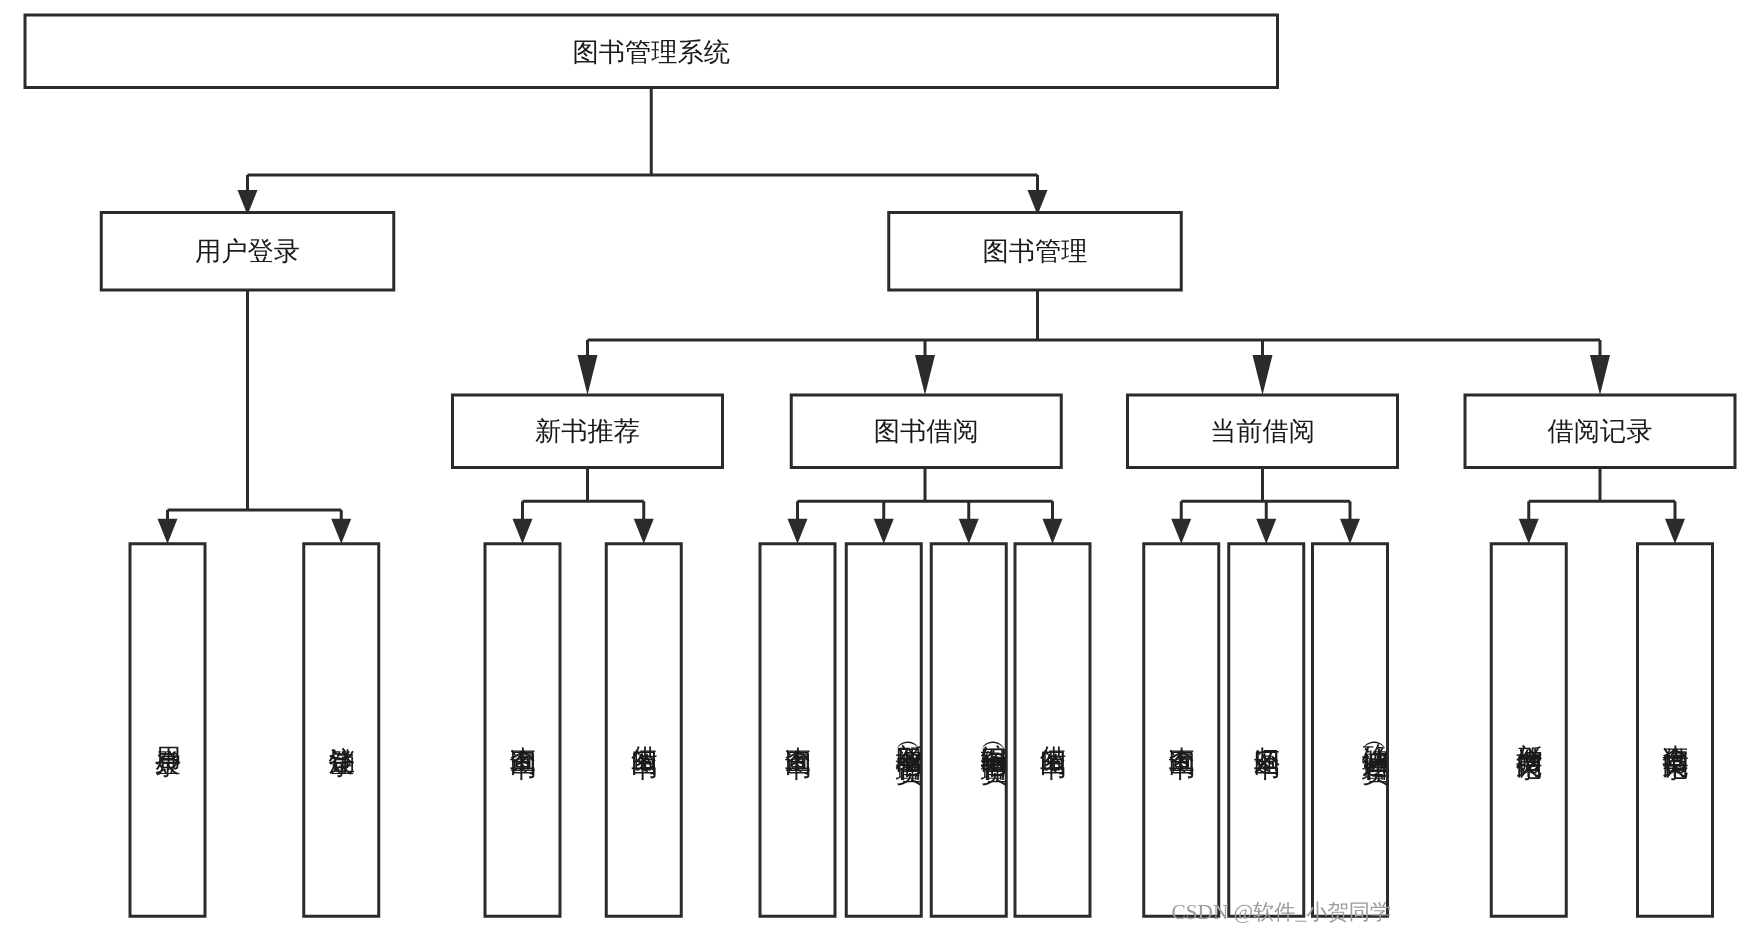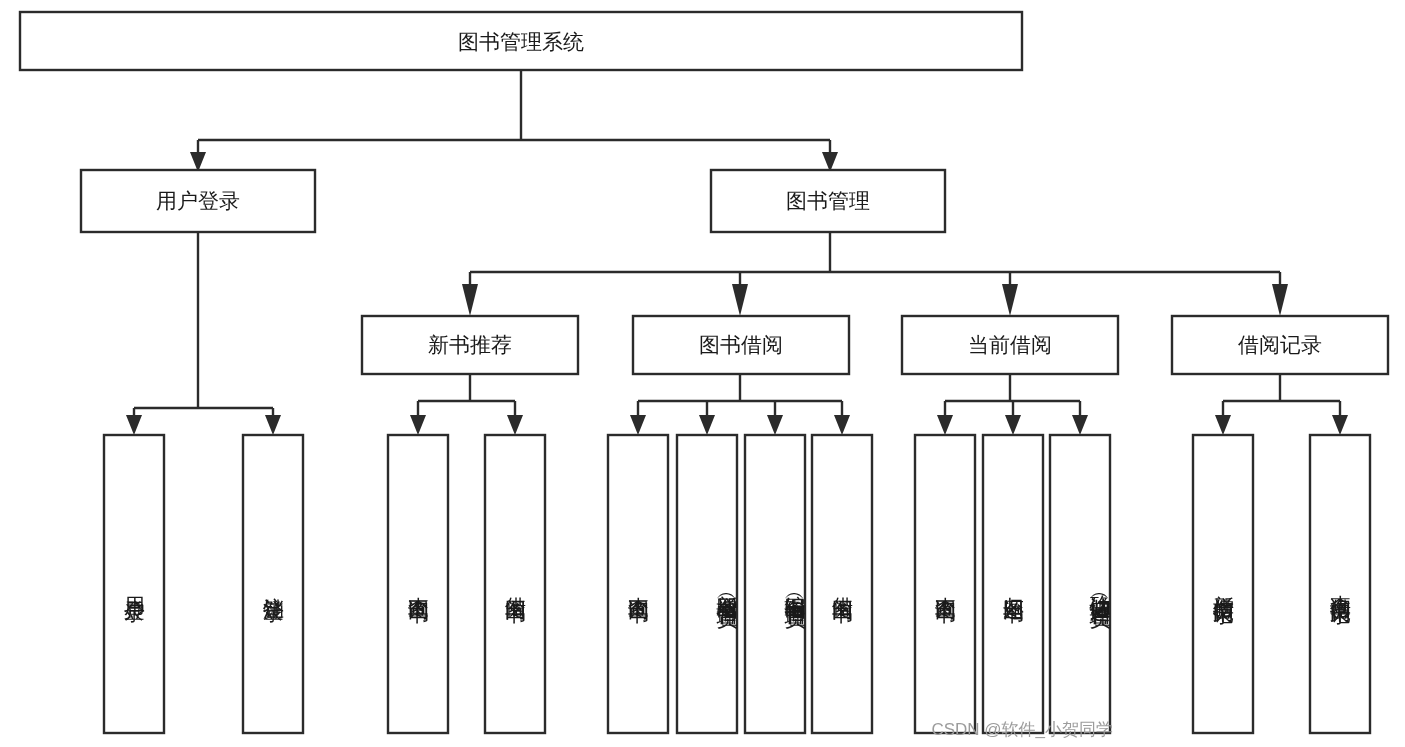--- a/index.html
+++ b/index.html
@@ -59,21 +59,21 @@
     letter-spacing: 2px;
     line-height: 1;
     white-space: nowrap;
     text-align: center;
     pointer-events: none;
   }
   .watermark {
     position: absolute;
     right: 8px;
     bottom: 6px;
-    font-family: Liberation Sans, sans-serif;
+    font-family: Liberation Serif, serif;
     font-size: 17px;
     color: #9c9c9c;
     white-space: nowrap;
   }
 </style>
 </head>
 <body>
 
 <div id="diagram-root">
 

